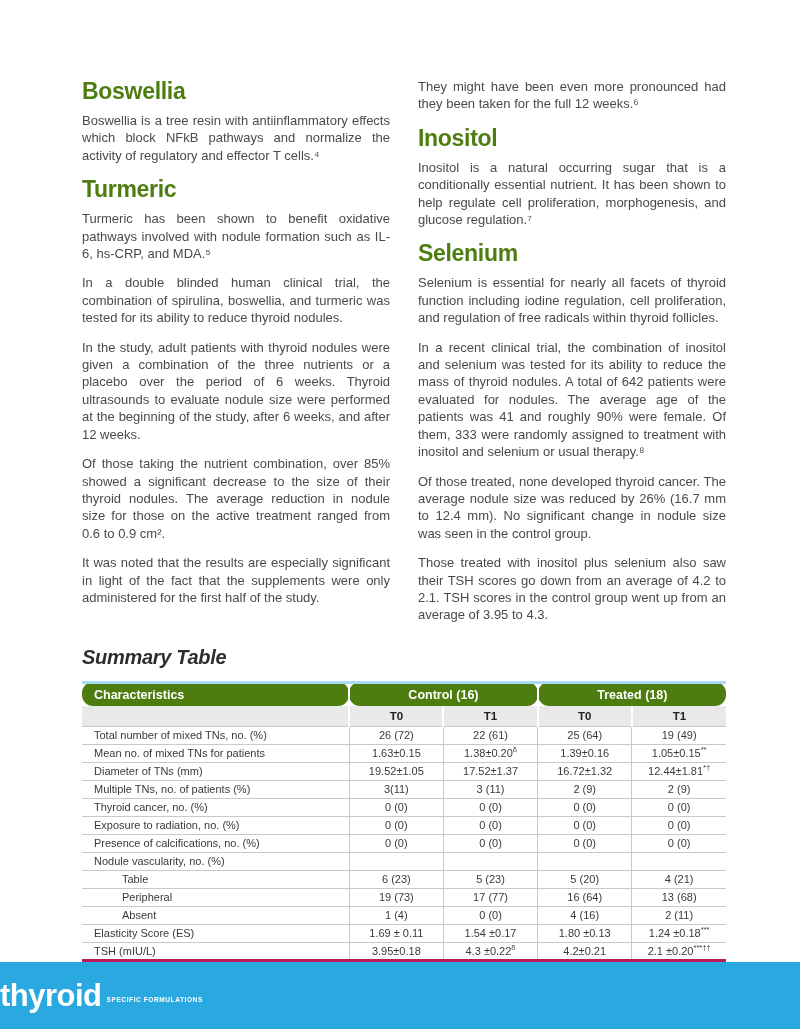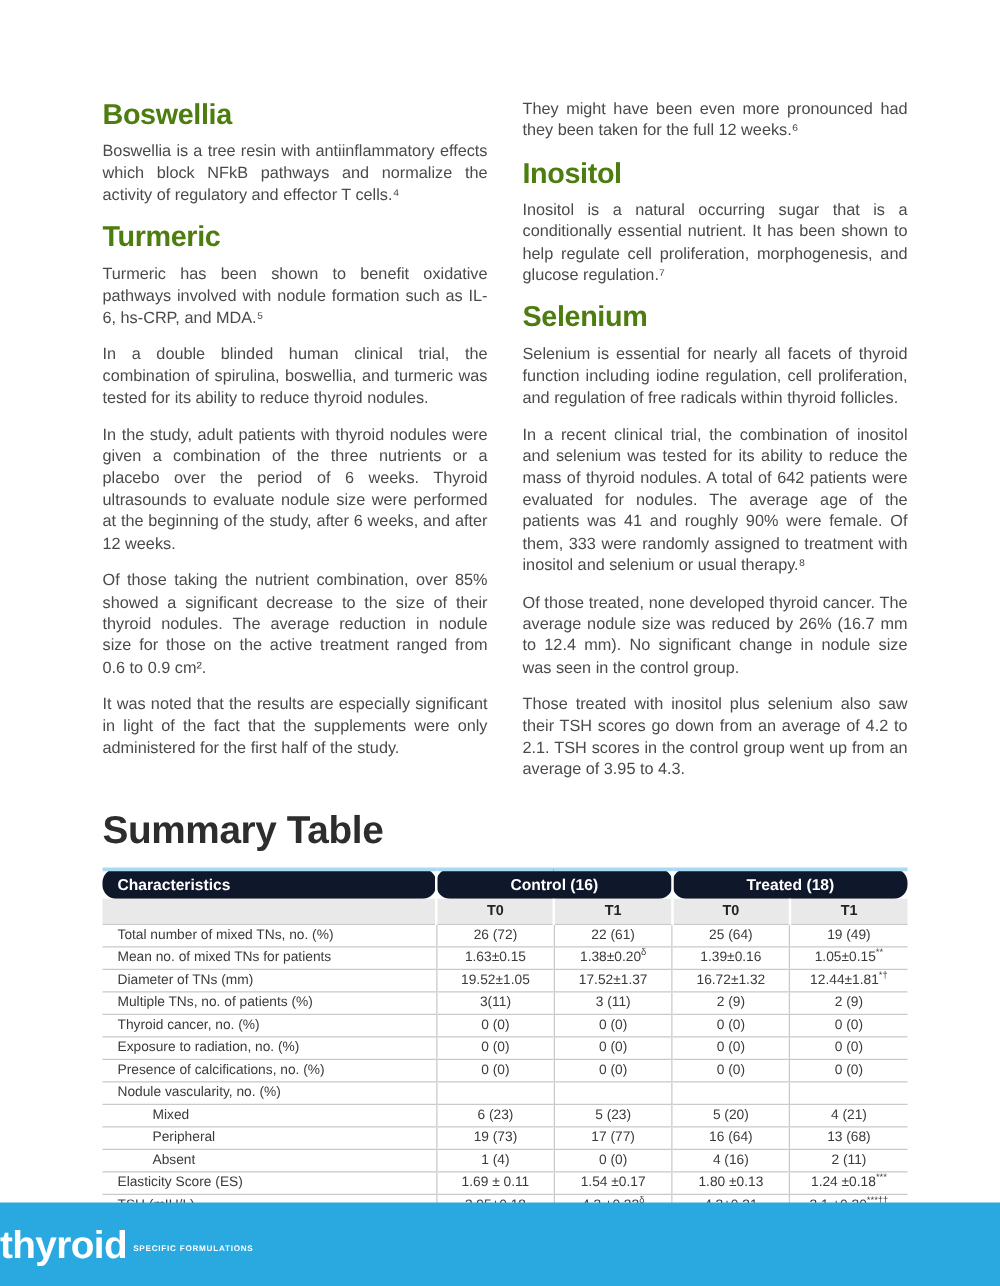--- a/index.html
+++ b/index.html
@@ -20,28 +20,28 @@
     letter-spacing:-0.3px; margin:12px 0 7px;
   }
   .col > :first-child { margin-top:0; }
   .col p {
     font-size:13px; line-height:17.4px; color:#4a4a4a;
     text-align:justify; margin:0 0 12px;
   }
 
   
   .summary-title {
-    font-size:31px; font-weight:bold; color:#2d2d2d;
-    letter-spacing:-0.3px; margin:10px 0 12px;
+    font-size:20px; font-weight:bold; color:#2d2d2d;
+    letter-spacing:-0.3px; margin:10px 0 12px;font-style:italic;
   }
   table.summary { width:100%; border-collapse:collapse; table-layout:fixed; }
   col.c-label { width:41.5%; }
   col.c-val { width:14.625%; }
   thead tr.main th {
-    background:#0f172a; color:#ffffff; font-size:12.5px; font-weight:bold;
+    background:#4d7c0f; color:#ffffff; font-size:12.5px; font-weight:bold;
     height:24px; border-top:3px solid #a8daf3; vertical-align:middle;border-radius:11px;
   }
   thead tr.main th.char { text-align:left; padding-left:12px; }
   thead tr.main th.group { text-align:center; border-left:2px solid #ffffff; }
   thead tr.sub td {
     background:#e9e9ea; font-size:11.5px; font-weight:bold; color:#222222;
     text-align:center; height:20px; border-left:2px solid #ffffff; vertical-align:middle;
   }
   thead tr.sub td:first-child { border-left:none; }
   tbody td {
@@ -172,21 +172,21 @@
           <td>0 (0)</td>
         </tr>
         <tr>
           <td class="lbl">Nodule vascularity, no. (%)</td>
           <td></td>
           <td></td>
           <td></td>
           <td></td>
         </tr>
         <tr>
-          <td class="lbl indent">Mixed</td>
+          <td class="lbl indent">Table</td>
           <td>6 (23)</td>
           <td>5 (23)</td>
           <td>5 (20)</td>
           <td>4 (21)</td>
         </tr>
         <tr>
           <td class="lbl indent">Peripheral</td>
           <td>19 (73)</td>
           <td>17 (77)</td>
           <td>16 (64)</td>

